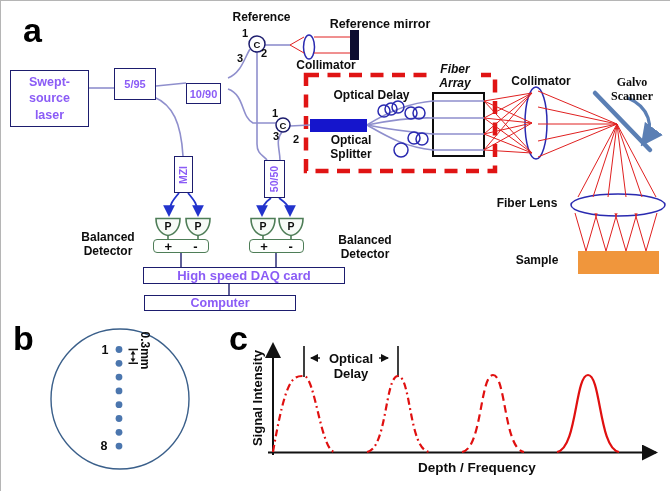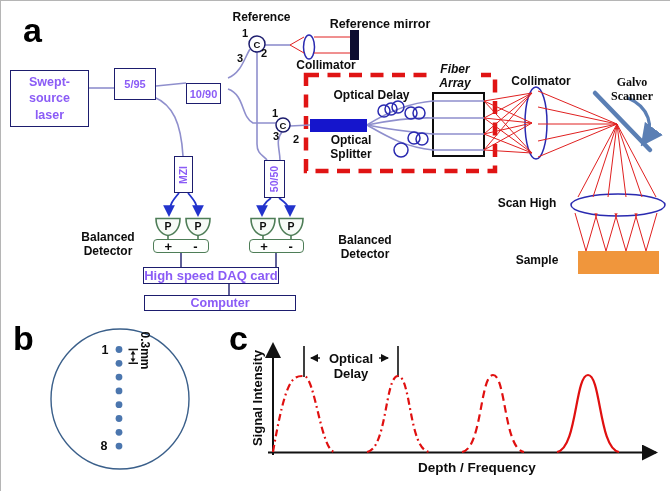--- a/index.html
+++ b/index.html
@@ -170,21 +170,21 @@
 source
 laser</div>
 <div class="box small" style="left:113px;top:67px;width:42px;height:32px;">5/95</div>
 <div class="box small" style="left:185px;top:70px;width:35px;height:21px;margin-top:12px;">10/90</div>
 <div class="box" style="left:173px;top:155px;width:19px;height:37px;">
   <span class="rotccw" style="font-size:10.5px;">MZI</span>
 </div>
 <div class="box" style="left:263px;top:159px;width:21px;height:38px;">
   <span class="rotccw" style="font-size:10.5px;">50/50</span>
 </div>
-<div class="box" style="left:142px;top:266px;width:136px;height:17px;font-size:13px;">High speed DAQ card</div>
+<div class="box" style="left:142px;top:266px;width:202px;height:17px;font-size:13px;">High speed DAQ card</div>
 <div class="box" style="left:143px;top:294px;width:152px;height:16px;font-size:12.5px;">Computer</div>
 
 <div class="gbox" style="left:152px;top:238px;width:56px;height:14px;">
   <span>+</span>
   <span>-</span>
 </div>
 <div class="gbox" style="left:248px;top:238px;width:55px;height:14px;">
   <span>+</span>
   <span>-</span>
 </div>
@@ -207,21 +207,21 @@
 <div class="lbl" style="left:313px;top:16px;width:132px;font-size:12.5px;">Reference mirror</div>
 <div class="lbl" style="left:281px;top:57px;width:88px;">Collimator</div>
 <div class="lbl whitebg" style="left:428px;top:61px;width:48px;">Fiber
 Array</div>
 <div class="lbl" style="left:500px;top:73px;width:80px;">Collimator</div>
 <div class="lbl" style="left:595px;top:74px;width:72px;font-family:Liberation Serif, serif;">Galvo
 Scanner</div>
 <div class="lbl" style="left:318px;top:87px;width:105px;">Optical Delay</div>
 <div class="lbl" style="left:316px;top:132px;width:68px;">Optical
 Splitter</div>
-<div class="lbl" style="left:488px;top:195px;width:76px;">Scan High</div>
+<div class="lbl" style="left:488px;top:195px;width:76px;">Fiber Lens</div>
 <div class="lbl" style="left:505px;top:252px;width:62px;">Sample</div>
 <div class="lbl" style="left:66px;top:229px;width:82px;">Balanced
 Detector</div>
 <div class="lbl" style="left:323px;top:232px;width:82px;">Balanced
 Detector</div>
 
 <div class="lbl" style="left:97px;top:342px;width:14px;font-size:12.5px;">1</div>
 <div class="lbl" style="left:96px;top:438px;width:14px;font-size:12.5px;">8</div>
 <div class="lbl" style="left:117px;top:343px;width:54px;height:13px;transform:rotate(90deg);font-size:12px;">0.3mm</div>
 

